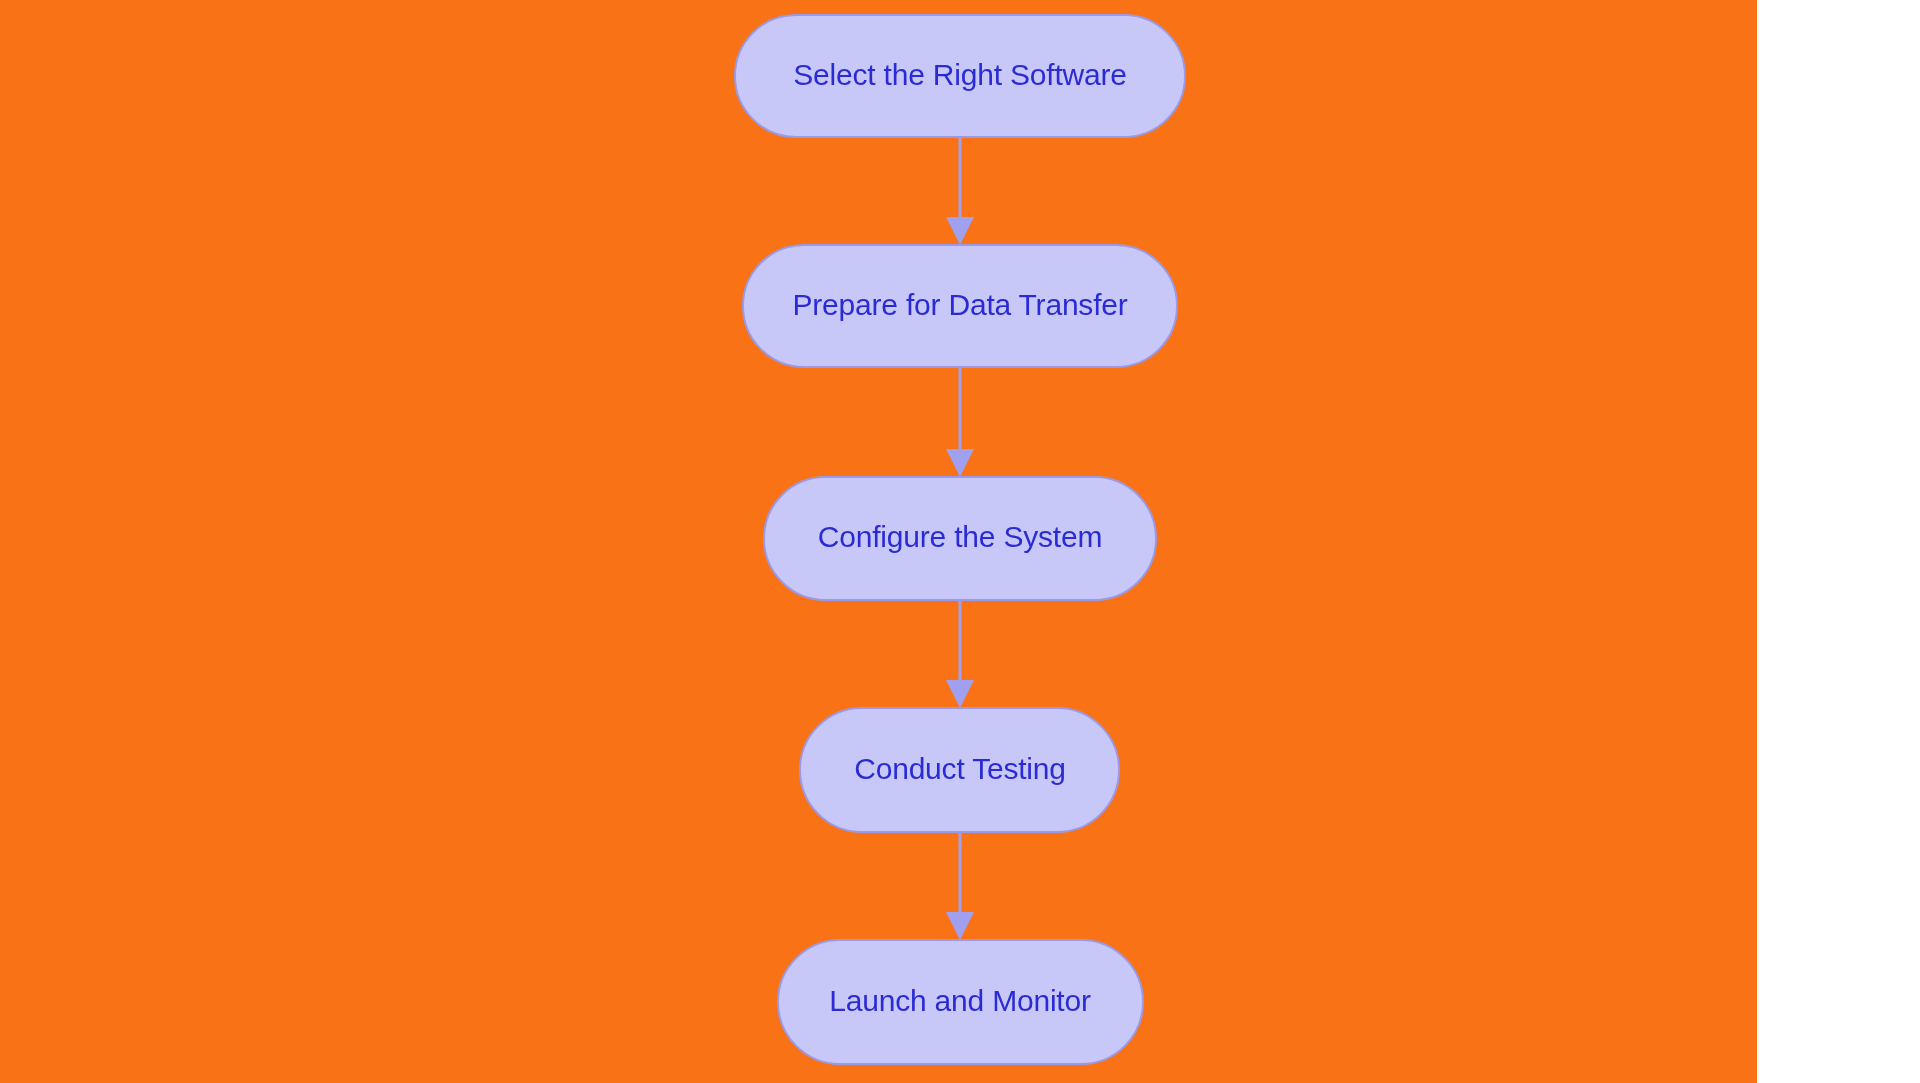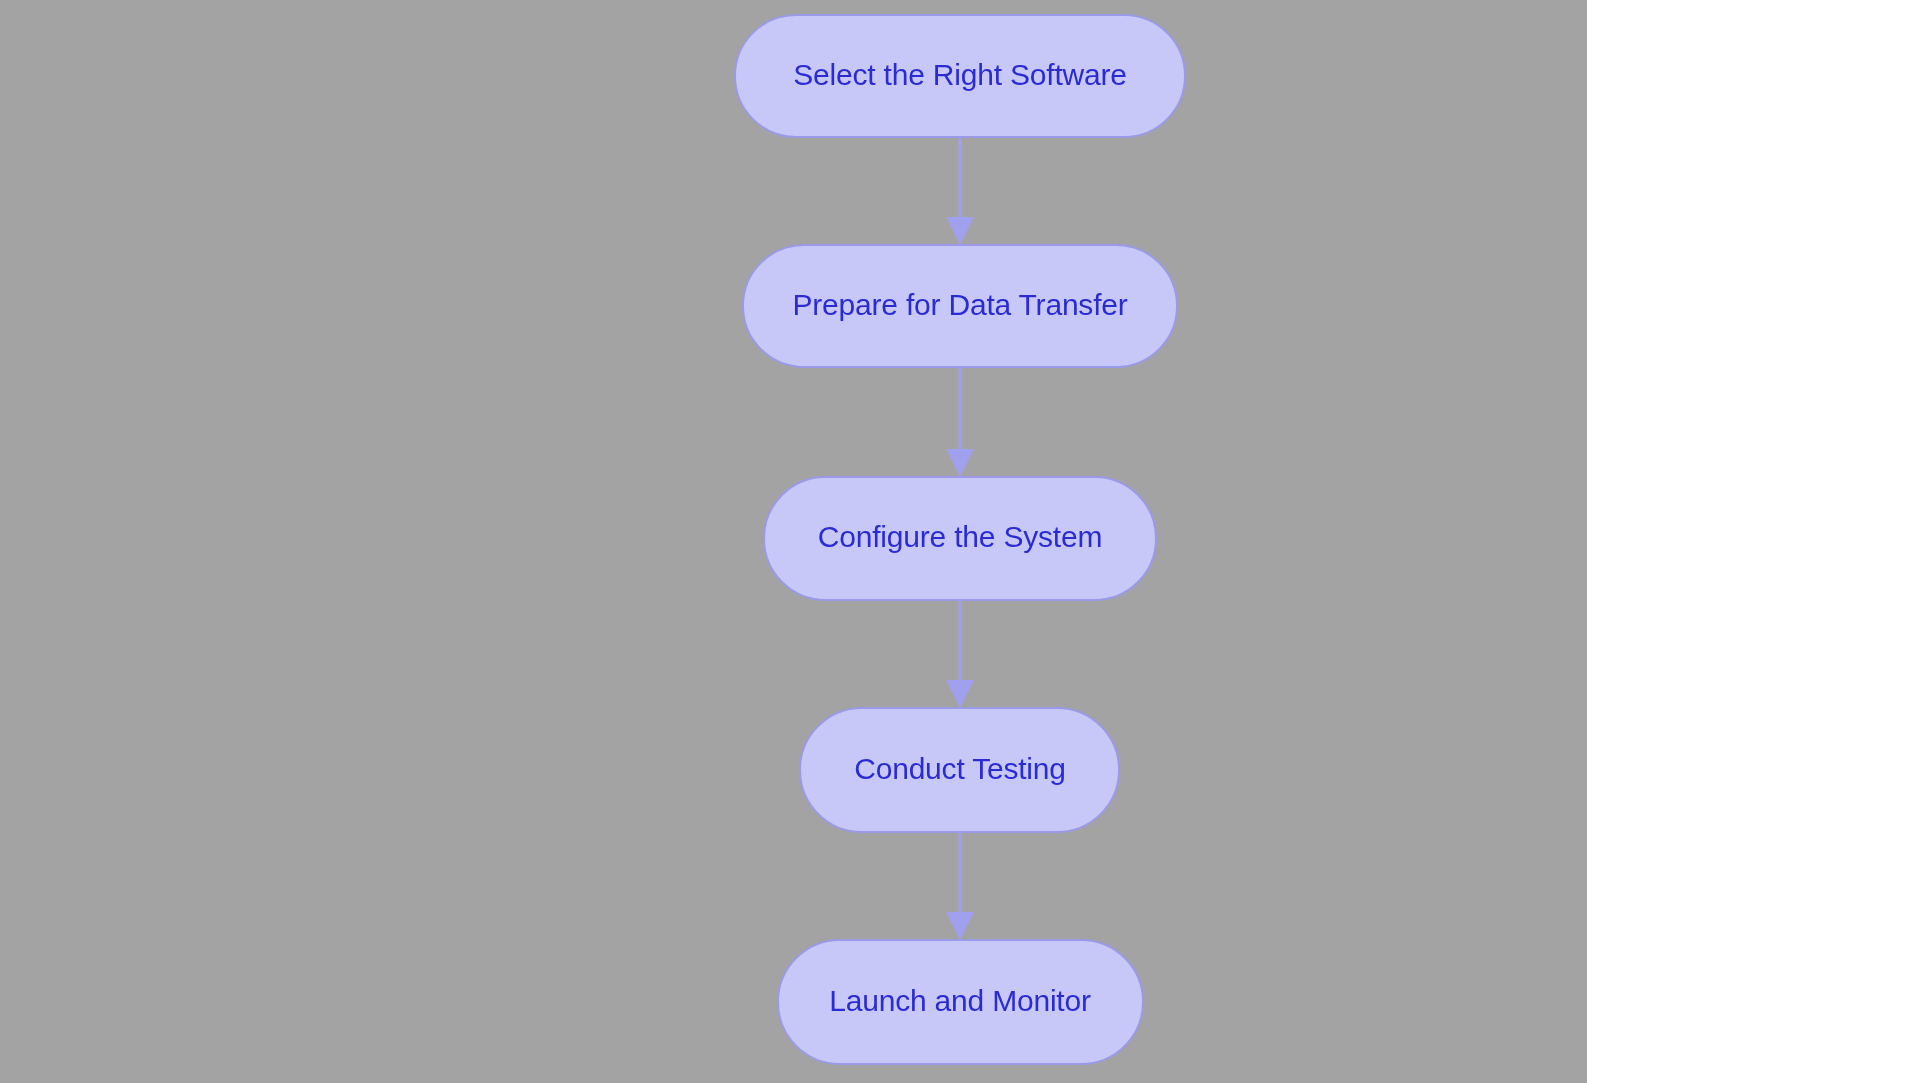--- a/index.html
+++ b/index.html
@@ -6,23 +6,23 @@
   html, body {
     margin: 0;
     padding: 0;
     background: #ffffff;
   }
   body {
     font-family: "Liberation Sans", "DejaVu Sans", sans-serif;
   }
   #canvas {
     position: relative;
-    width: 1587px;
+    width: 1757px;
     height: 1083px;
-    background: #a3a3a3;
+    background: #f97316;
     overflow: hidden;
   }
   #flow-svg {
     position: absolute;
     left: 0;
     top: 0;
     width: 1920px;
     height: 1083px;
     display: block;
   }

